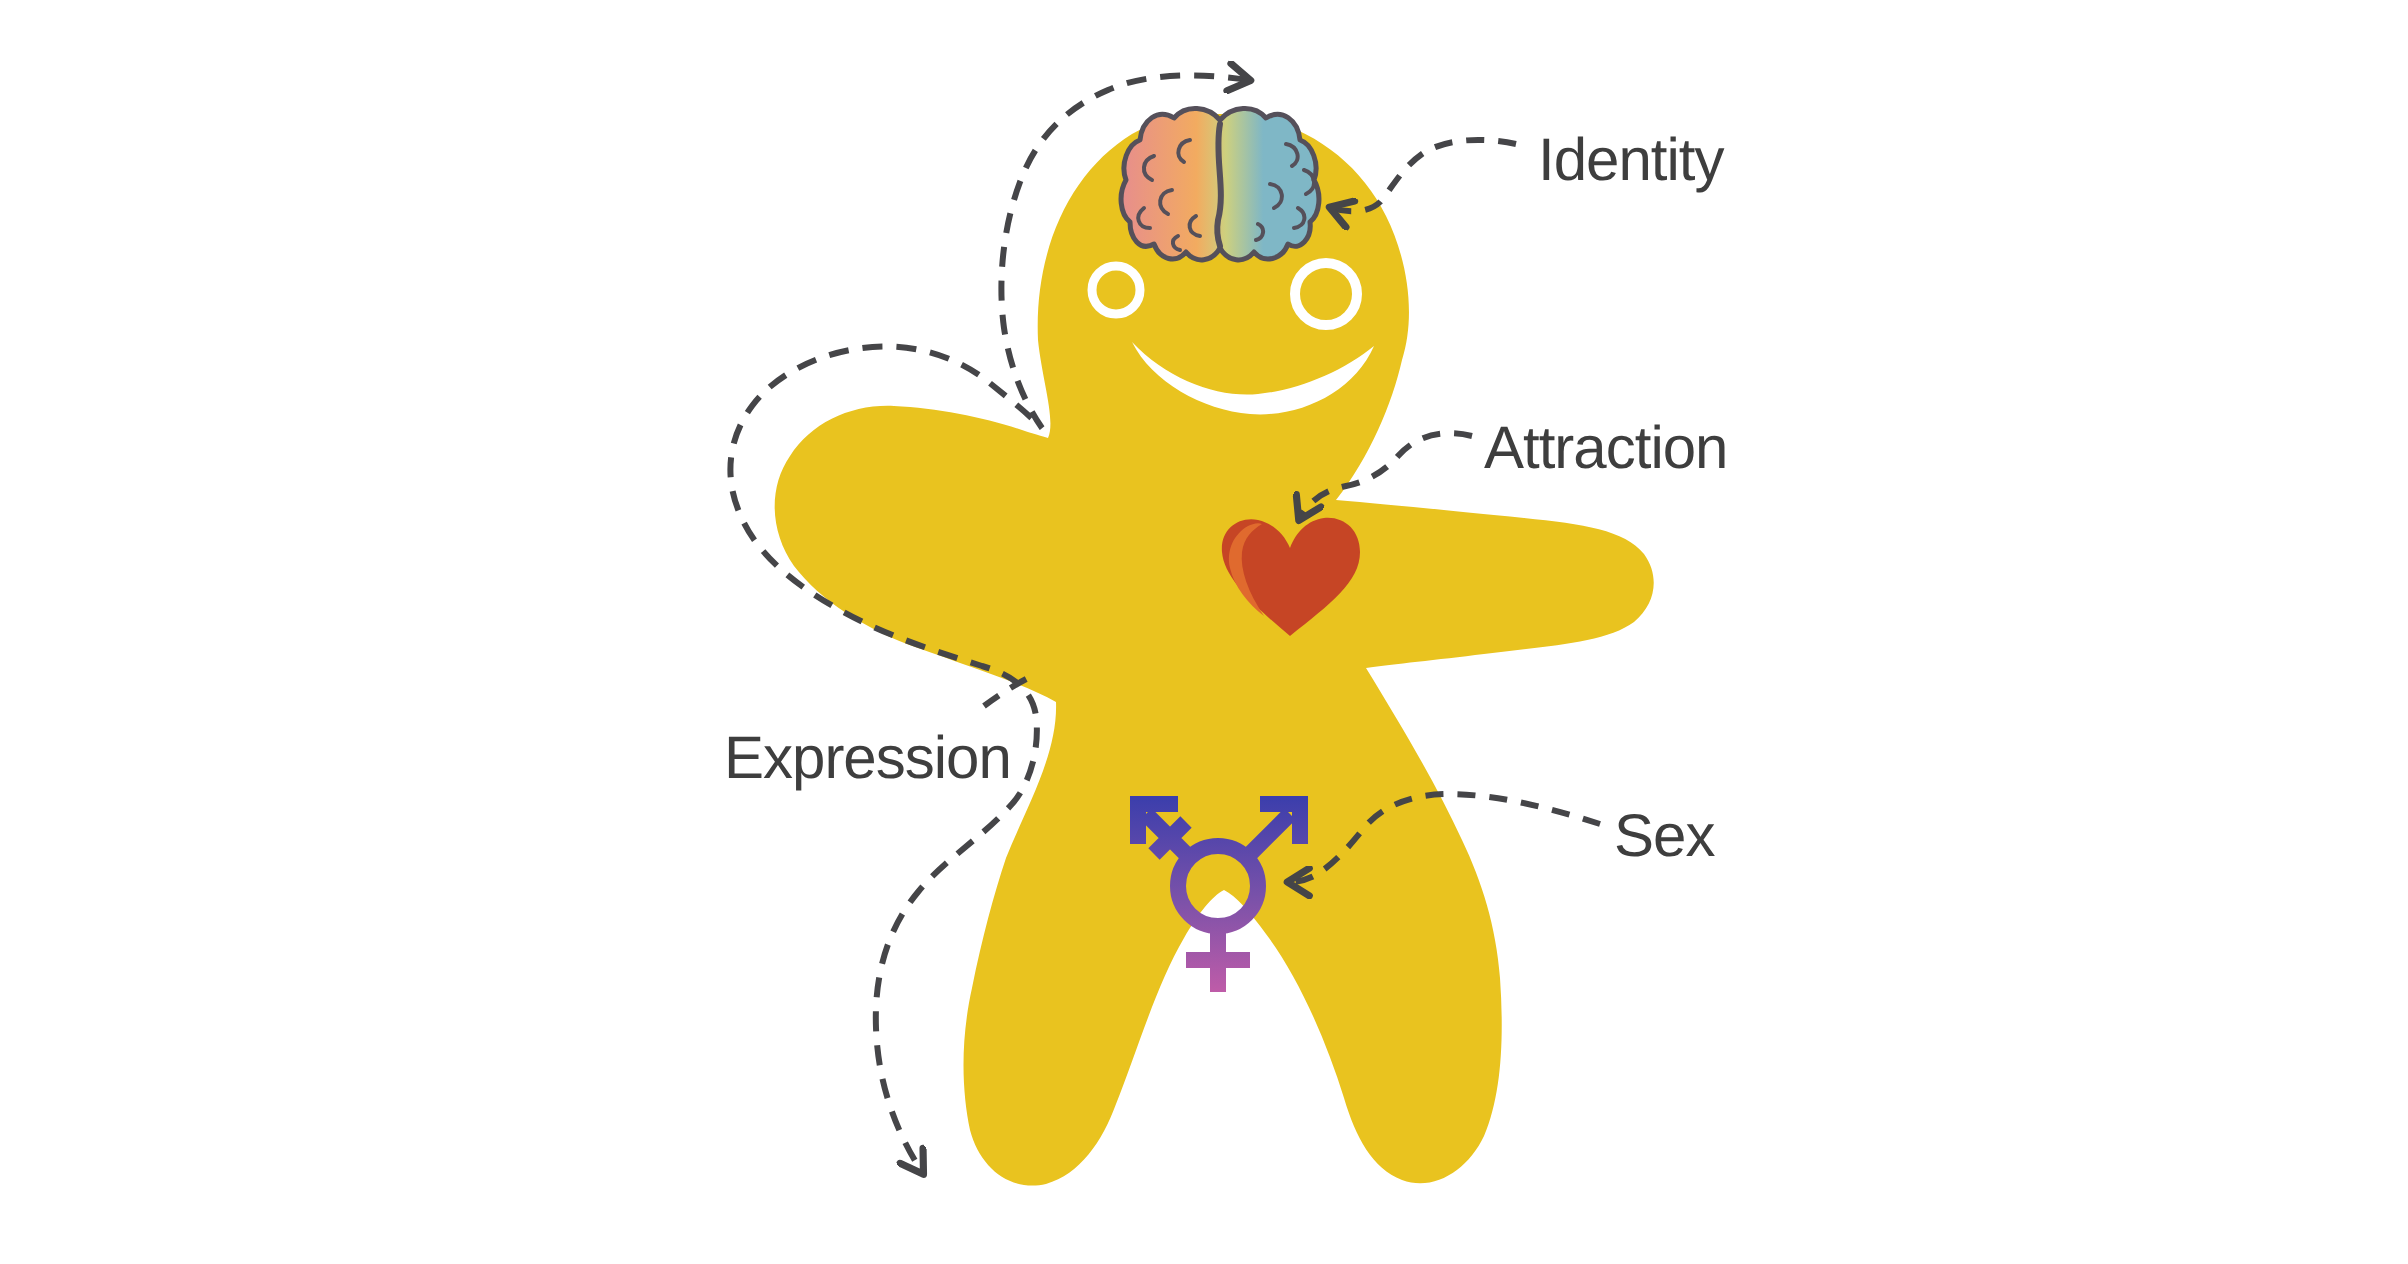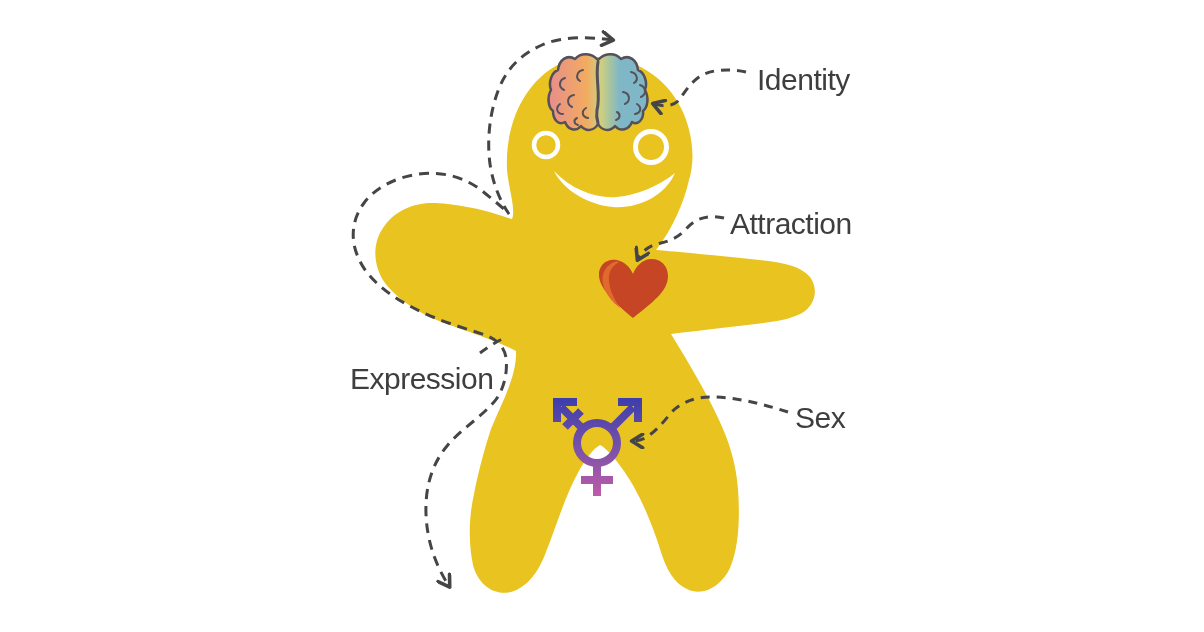--- a/index.html
+++ b/index.html
@@ -2,20 +2,21 @@
 <html><head>
 <meta charset="utf-8">
 <style>
   html,body{margin:0;padding:0;background:#ffffff;}
   .stage{
     position:relative;
     width:1004px;height:632px;
     background:#ffffff;
     overflow:hidden;
     font-family:"Liberation Sans", sans-serif;
+    padding-left:12px;
   }
   svg{display:block;}
   .label-text{
     font-family:"Liberation Sans", sans-serif;
     font-size:30px;
     letter-spacing:-0.5px;
   }
 </style>
 </head>
 <body>

